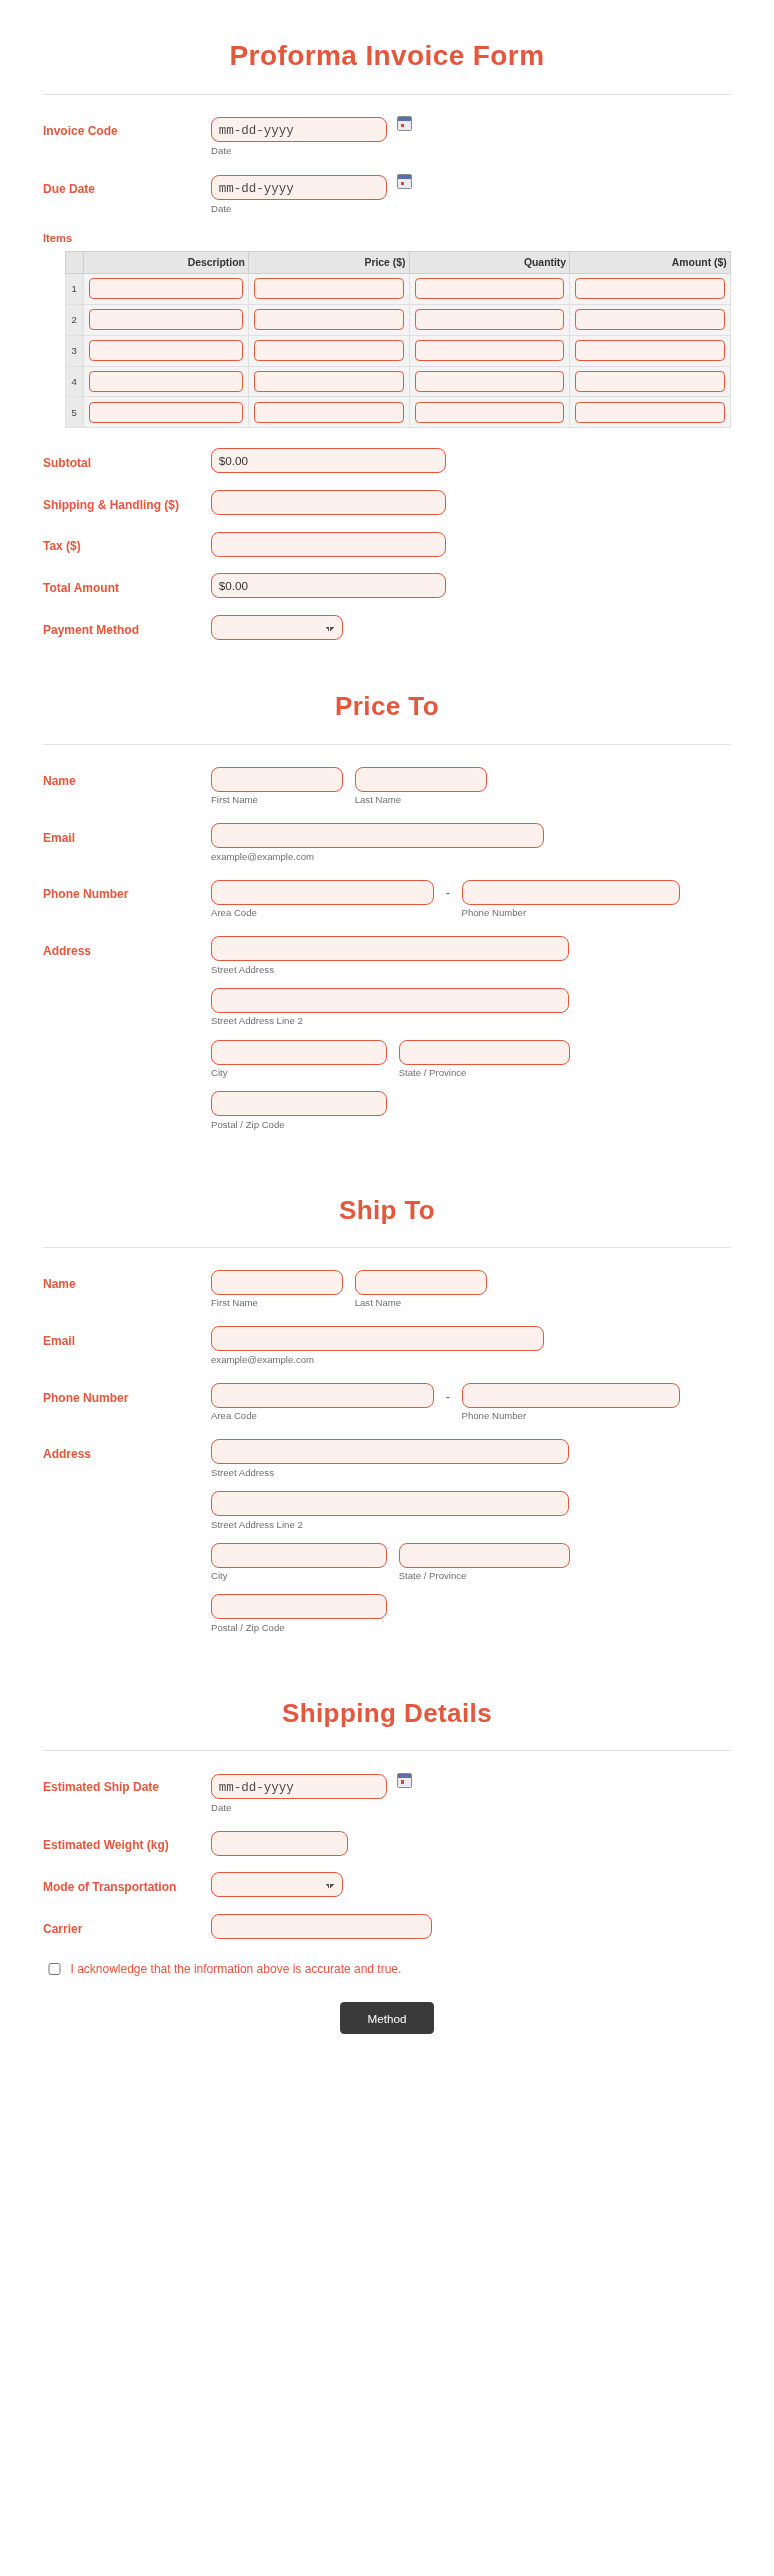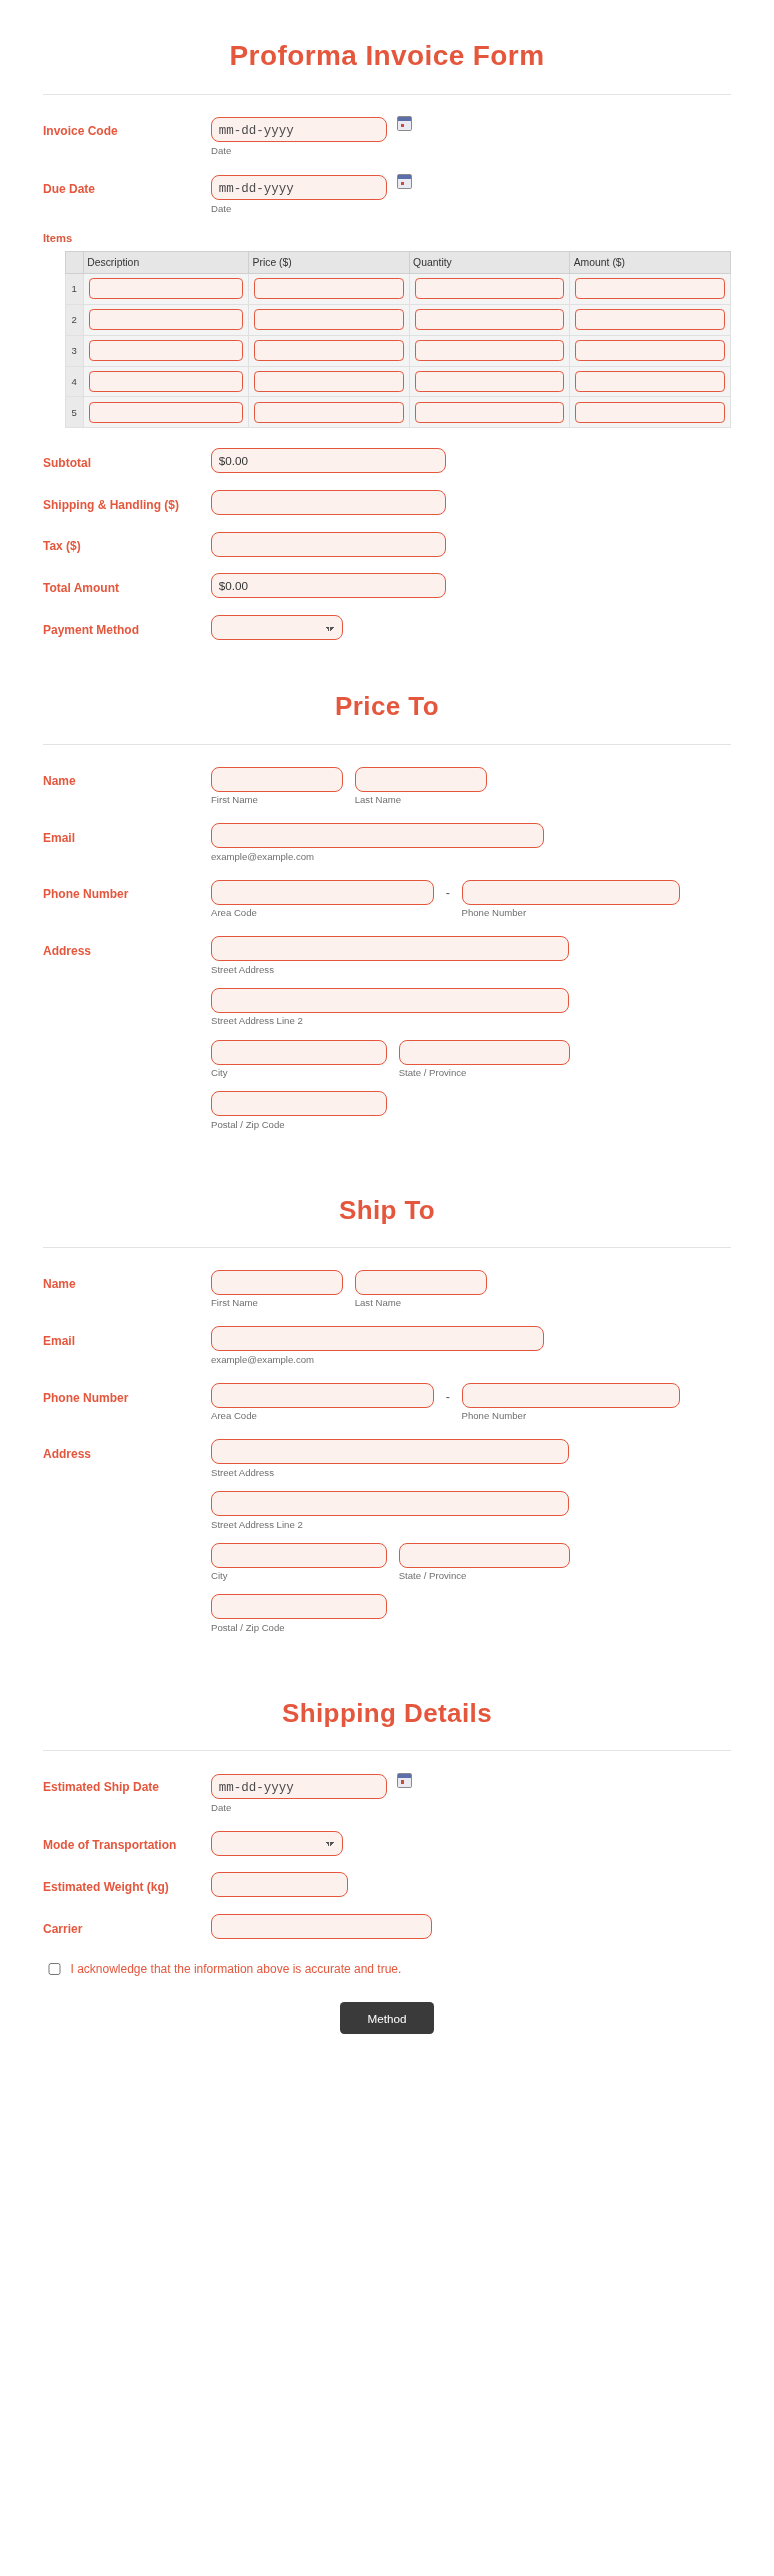--- a/index.html
+++ b/index.html
@@ -124,24 +124,24 @@
   }
   table.items {
     border-collapse: collapse;
     margin-left: 21.6px;
     background: #f4f4f4;
   }
   table.items th {
     background: #e6e6e6;
     border: 0.8px solid #cfcfcf;
     font-size: 10.4px;
-    font-weight: normal;
+    font-weight: bold;
     color: #333;
     padding: 5px 3.3px;
-    text-align: left;
+    text-align: right;
   }
   table.items th.rowhead { width: 18.3px; background: #e6e6e6; }
   table.items td {
     border: 0.8px solid #e0e0e0;
     padding: 4.2px 5px;
     background: #f4f4f4;
     text-align: center;
   }
   table.items td.rownum {
     width: 18.3px;
@@ -456,30 +456,30 @@
       <div class="field-row">
         <div class="field-label">Estimated Ship Date</div>
         <div class="field-body">
           <input class="txt w-date" type="text" placeholder="mm-dd-yyyy" style="">
           <span class="cal-btn"></span>
           <div class="sub-label">Date</div>
         </div>
       </div>
 
       <div class="field-row">
+        <div class="field-label">Estimated Weight (kg)</div>
+        <div class="field-body">
+          <input class="txt w-weight" type="text" style="">
+        </div>
+      </div>
+
+      <div class="field-row">
         <div class="field-label">Mode of Transportation</div>
         <div class="field-body">
           <select class="sel" style="width:132px;"><option value=""></option><option value="Air">Air</option><option value="Sea">Sea</option><option value="Road">Road</option><option value="Rail">Rail</option></select>
-        </div>
-      </div>
-
-      <div class="field-row">
-        <div class="field-label">Estimated Weight (kg)</div>
-        <div class="field-body">
-          <input class="txt w-weight" type="text" style="">
         </div>
       </div>
 
       <div class="field-row">
         <div class="field-label">Carrier</div>
         <div class="field-body">
           <input class="txt" style="width: 221px;" type="text">
         </div>
       </div>
 

